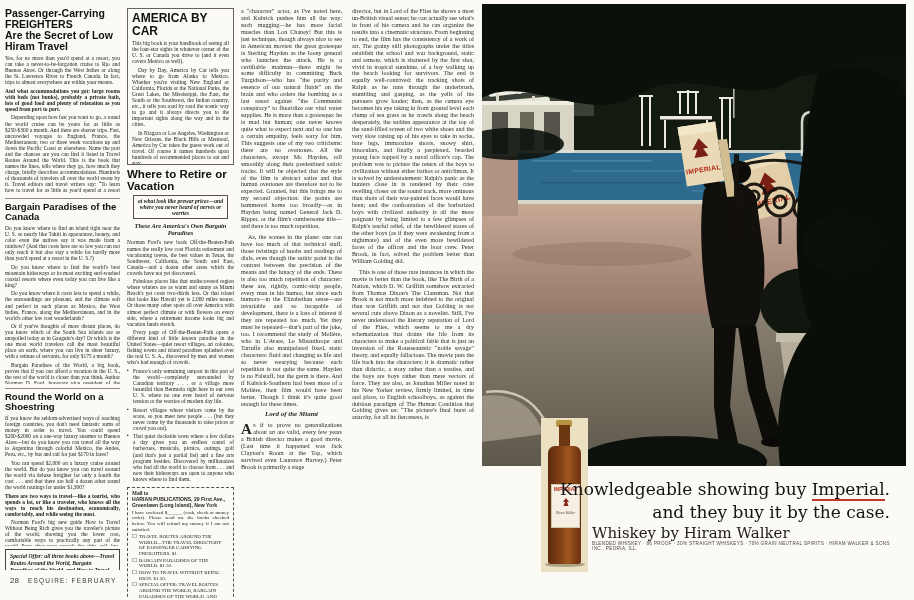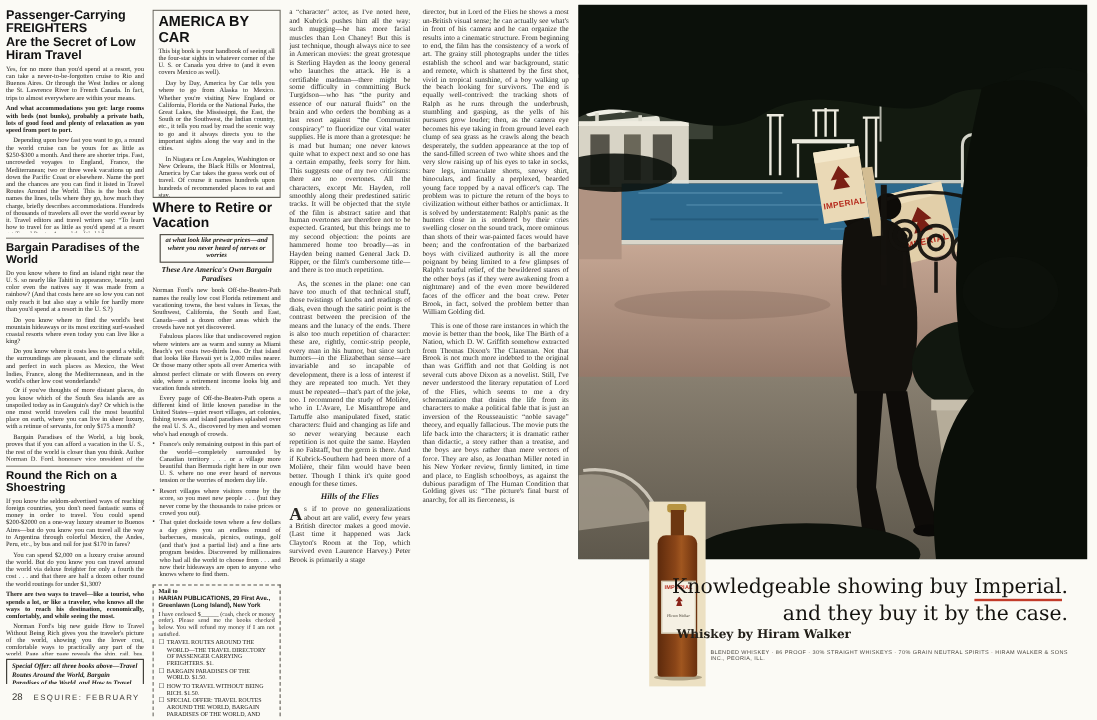--- a/index.html
+++ b/index.html
@@ -61,22 +61,22 @@
   .b-label .bl-name{font-family:"Liberation Sans",sans-serif;font-weight:bold;font-size:4.6px;
                     color:#b5281b;letter-spacing:.2px;margin-top:2px;}
   .b-label .bl-script{font-size:3.4px;font-style:italic;color:#4c463a;margin-top:1px;}
   .b-shadow{position:absolute;left:4px;top:144px;width:40px;height:5px;background:rgba(60,45,20,.35);
             border-radius:50%;}
   .headline1{position:absolute;left:560px;top:479px;width:330px;text-align:center;
              font-family:"DejaVu Serif",serif;font-size:17px;color:#15130f;}
   .headline2{position:absolute;left:560px;top:502px;width:330px;text-align:right;padding-right:28px;
              font-family:"DejaVu Serif",serif;font-size:17px;color:#15130f;}
   .brandline{border-bottom:2px solid #c23b2a;padding-bottom:0px;}
-  .byline{position:absolute;left:564px;top:524px;font-family:"DejaVu Serif",serif;
-          font-weight:bold;font-size:10px;color:#23201a;}
+  .byline{position:absolute;left:592px;top:524px;font-family:"DejaVu Serif",serif;
+          font-weight:normal;font-size:15px;color:#23201a;}
   .fineprint{position:absolute;left:592px;top:541px;width:300px;
              font-family:"Liberation Sans",sans-serif;font-size:4.6px;letter-spacing:.35px;color:#4c4840;}
 </style>
 </head>
 <body>
 
 <div id="col1" class="col">
   <div class="sec" style="top:0;height:186px;">
     <h2 class="adhead">
       <span>Passenger-Carrying FREIGHTERS</span><br>
@@ -85,34 +85,34 @@
     <div class="adcopy">
       <p class="lead">Yes, for no more than you'd spend at a resort, you can take a never-to-be-forgotten cruise to Rio and Buenos Aires. Or through the West Indies or along the St. Lawrence River to French Canada. In fact, trips to almost everywhere are within your means.</p>
       <p class="boldp">And what accommodations you get: large rooms with beds (not bunks), probably a private bath, lots of good food and plenty of relaxation as you speed from port to port.</p>
       <p>Depending upon how fast you want to go, a round the world cruise can be yours for as little as $250-$300 a month. And there are shorter trips. Fast, uncrowded voyages to England, France, the Mediterranean; two or three week vacations up and down the Pacific Coast or elsewhere. Name the port and the chances are you can find it listed in Travel Routes Around the World. This is the book that names the lines, tells where they go, how much they charge, briefly describes accommodations. Hundreds of thousands of travelers all over the world swear by it. Travel editors and travel writers say: “To learn how to travel for as little as you'd spend at a resort get Travel Routes Around the World.”</p>
 
     </div>
   </div>
 
   <div class="sec" style="top:188px;height:188px;">
     <div class="rule"></div>
-    <h2 class="adhead small">Bargain Paradises of the World</h2>
+    <h2 class="adhead small">Bargain Paradises of the Canada</h2>
     <div class="adcopy">
       <p class="lead">Do you know where to find an island right near the U. S. so nearly like Tahiti in appearance, beauty, and color even the natives say it was made from a rainbow? (And that costs here are so low you can not only reach it but also stay a while for hardly more than you'd spend at a resort in the U. S.?)</p>
       <p>Do you know where to find the world's best mountain hideaways or its most exciting surf-washed coastal resorts where even today you can live like a king?</p>
       <p>Do you know where it costs less to spend a while, the surroundings are pleasant, and the climate soft and perfect in such places as Mexico, the West Indies, France, along the Mediterranean, and in the world's other low cost wonderlands?</p>
       <p>Or if you've thoughts of more distant places, do you know which of the South Sea islands are as unspoiled today as in Gauguin's day? Or which is the one most world travelers call the most beautiful place on earth, where you can live in sheer luxury, with a retinue of servants, for only $175 a month?</p>
       <p>Bargain Paradises of the World, a big book, proves that if you can afford a vacation in the U. S., the rest of the world is closer than you think. Author Norman D. Ford, honorary vice president of the British Globe Trotters Club, shows that the American dollar is respected all over the world, and buys a lot more than you'd give it credit for.</p>
 
     </div>
   </div>
 
   <div class="sec" style="top:378px;height:160px;">
     <div class="rule"></div>
-    <h2 class="adhead small">Round the Rich on a Shoestring</h2>
+    <h2 class="adhead small">Round the World on a Shoestring</h2>
     <div class="adcopy">
       <p class="lead">If you know the seldom-advertised ways of reaching foreign countries, you don't need fantastic sums of money in order to travel. You could spend $200-$2000 on a one-way luxury steamer to Buenos Aires—but do you know you can travel all the way to Argentina through colorful Mexico, the Andes, Peru, etc., by bus and rail for just $170 in fares?</p>
       <p>You can spend $2,000 on a luxury cruise around the world. But do you know you can travel around the world via deluxe freighter for only a fourth the cost . . . and that there are half a dozen other round the world routings for under $1,300?</p>
       <p class="boldp">There are two ways to travel—like a tourist, who spends a lot, or like a traveler, who knows all the ways to reach his destination, economically, comfortably, and while seeing the most.</p>
       <p>Norman Ford's big new guide How to Travel Without Being Rich gives you the traveler's picture of the world, showing you the lower cost, comfortable ways to practically any part of the world. Page after page reveals the ship, rail, bus, airplane and other routings that save you money and open the world to you.</p>
 
     </div>
   </div>
 
   <div class="sec offerbox" style="top:541px;height:26px;">Special Offer: all three books above—Travel Routes Around the World, Bargain Paradises of the World, and How to Travel Without Being Rich—for $3.</div>
@@ -174,21 +174,21 @@
       <span class="cbox">☐</span>
       <span class="ctext">SPECIAL OFFER: Travel Routes Around the World, Bargain Paradises of the World, and How to Travel Without Being Rich—all three for only $3.</span>
       </div>
 
   </div>
 </div>
 
 <div id="col3" class="col edcopy">
   <p class="noind">a “character” actor, as I've noted here, and Kubrick pushes him all the way: such mugging—he has more facial muscles than Lon Chaney! But this is just technique, though always nice to see in American movies: the great grotesque is Sterling Hayden as the loony general who launches the attack. He is a certifiable madman—there might be some difficulty in committing Buck Turgidson—who has “the purity and essence of our natural fluids” on the brain and who orders the bombing as a last resort against “the Communist conspiracy” to fluoridize our vital water supplies. He is more than a grotesque: he is mad but human; one never knows quite what to expect next and so one has a certain empathy, feels sorry for him. This suggests one of my two criticisms: there are no overtones. All the characters, except Mr. Hayden, roll smoothly along their predestined satiric tracks. It will be objected that the style of the film is abstract satire and that human overtones are therefore not to be expected. Granted, but this brings me to my second objection: the points are hammered home too broadly—as in Hayden being named General Jack D. Ripper, or the film's cumbersome title—and there is too much repetition.</p>
   <p>As, the scenes in the plane: one can have too much of that technical stuff, those twistings of knobs and readings of dials, even though the satiric point is the contrast between the precision of the means and the lunacy of the ends. There is also too much repetition of character: these are, rightly, comic-strip people, every man in his humor, but since such humors—in the Elizabethan sense—are invariable and so incapable of development, there is a loss of interest if they are repeated too much. Yet they must be repeated—that's part of the joke, too. I recommend the study of Molière, who in L'Avare, Le Misanthrope and Tartuffe also manipulated fixed, static characters: fluid and changing as life and so never wearying because each repetition is not quite the same. Hayden is no Falstaff, but the germ is there. And if Kubrick-Southern had been more of a Molière, their film would have been better. Though I think it's quite good enough for these times.</p>
-  <div class="edsub">Hills of the Flies</div>
+  <div class="edsub">Lord of the Miami</div>
   <p class="noind">
     <span class="dropcap">A</span><span>s if to prove no generalizations about art are valid, every few years a British director makes a good movie. (Last time it happened was Jack Clayton's Room at the Top, which survived even Laurence Harvey.) Peter Brook is primarily a stage</span></p>
 </div>
 
 <div id="col4" class="col edcopy">
   <p class="noind">director, but in Lord of the Flies he shows a most un-British visual sense; he can actually see what's in front of his camera and he can organize the results into a cinematic structure. From beginning to end, the film has the consistency of a work of art. The grainy still photographs under the titles establish the school and war background, static and remote, which is shattered by the first shot, vivid in tropical sunshine, of a boy walking up the beach looking for survivors. The end is equally well-contrived: the tracking shots of Ralph as he runs through the underbrush, stumbling and gasping, as the yells of his pursuers grow louder; then, as the camera eye becomes his eye taking in from ground level each clump of sea grass as he crawls along the beach desperately, the sudden appearance at the top of the sand-filled screen of two white shoes and the very slow raising up of his eyes to take in socks, bare legs, immaculate shorts, snowy shirt, binoculars, and finally a perplexed, bearded young face topped by a naval officer's cap. The problem was to picture the return of the boys to civilization without either bathos or anticlimax. It is solved by understatement: Ralph's panic as the hunters close in is rendered by their cries swelling closer on the sound track, more ominous than shots of their war-painted faces would have been; and the confrontation of the barbarized boys with civilized authority is all the more poignant by being limited to a few glimpses of Ralph's tearful relief, of the bewildered stares of the other boys (as if they were awakening from a nightmare) and of the even more bewildered faces of the officer and the boat crew. Peter Brook, in fact, solved the problem better than William Golding did.</p>
   <p>This is one of those rare instances in which the movie is better than the book, like The Birth of a Nation, which D. W. Griffith somehow extracted from Thomas Dixon's The Clansman. Not that Brook is not much more indebted to the original than was Griffith and not that Golding is not several cuts above Dixon as a novelist. Still, I've never understood the literary reputation of Lord of the Flies, which seems to me a dry schematization that drains the life from its characters to make a political fable that is just an inversion of the Rousseauistic “noble savage” theory, and equally fallacious. The movie puts the life back into the characters; it is dramatic rather than didactic, a story rather than a treatise, and the boys are boys rather than mere vectors of force. They are also, as Jonathan Miller noted in his New Yorker review, firmly limited, in time and place, to English schoolboys, as against the dubious paradigm of The Human Condition that Golding gives us: “The picture's final burst of anarchy, for all its fierceness, is</p>
 </div>
 
 <div class="footer">

